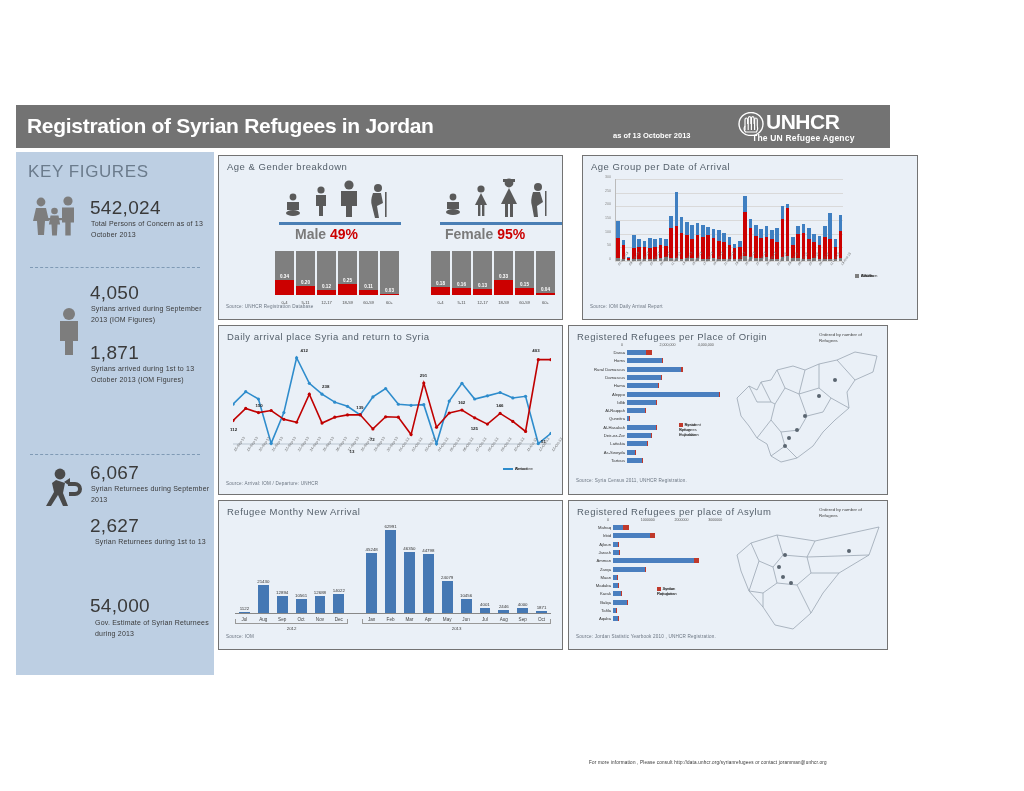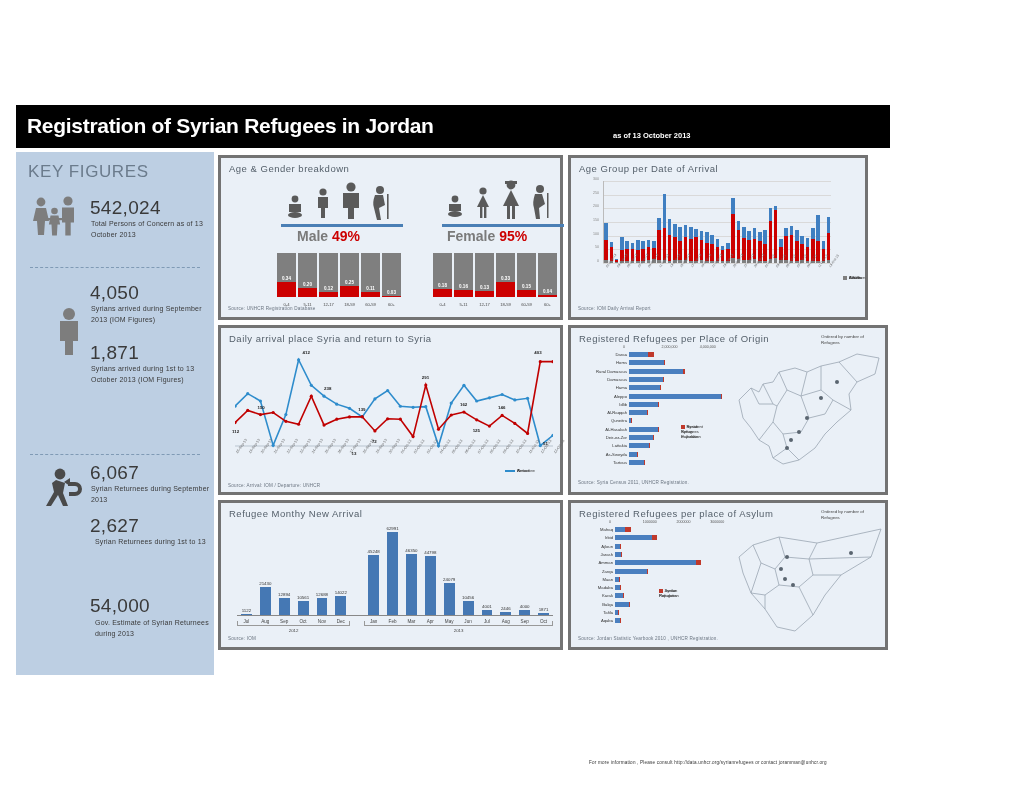--- a/index.html
+++ b/index.html
@@ -11,21 +11,21 @@
     overflow:hidden;
   }
   .poster {
     position:absolute; left:16px; top:105px;
     width:874px; height:570px;
     background:#ffffff;
   }
   
   .hdr {
     position:absolute; left:0; top:0; width:874px; height:45px;
-    background:#000000;
+    background:#737373;
     border-bottom:2px solid #ffffff;
   }
   .hdr-title {
     position:absolute; left:11px; top:9px;
     font-size:21px; font-weight:bold; color:#ffffff;
     letter-spacing:-0.3px;
   }
   .hdr-date {
     position:absolute; left:597px; top:26px;
     font-size:7.5px; font-weight:bold; color:#ffffff;
@@ -55,21 +55,21 @@
   .kf-num { font-size:19px; color:#3a3a3a; letter-spacing:0.3px; }
   .kf-desc { font-size:7px; color:#3a3a3a; line-height:10.5px; letter-spacing:0.2px; width:120px; }
   .kf-divider {
     position:absolute; left:14px; width:170px; height:0;
     border-top:1px dashed #7f9ab5;
   }
   .kf-ico { position:absolute; }
   
   .panel {
     position:absolute; background:#eaf0f7;
-    border:3px solid #737373;
+    border:1px solid #737373;
   }
   .panel-title {
     position:absolute; left:8px; top:5px;
     font-size:9.5px; color:#55606b; letter-spacing:0.5px;
   }
   .src {
     position:absolute; left:7px; font-size:4.6px; color:#6a7480; letter-spacing:0.2px;
   }
   .ag-underline { position:absolute; height:3px; background:#4a7fb5; }
   .ag-label { position:absolute; font-size:14px; font-weight:bold; color:#7a7a7a; }
@@ -116,20 +116,32 @@
   }
 </style>
 </head>
 <body>
 
 <div class="poster">
 
   <div class="hdr">
     <div class="hdr-title">Registration of Syrian Refugees in Jordan</div>
     <div class="hdr-date">as of 13 October 2013</div>
+    <div class="logo-box">
+      <svg class="logo-hands" viewBox="0 0 26 24">
+        <ellipse cx="13" cy="12" rx="12" ry="11.5" fill="none" stroke="#fff" stroke-width="1.4"></ellipse>
+        <path d="M7 18 L7 8 Q7 6 8.4 6 Q9.6 6 9.6 8 L9.6 12" fill="none" stroke="#fff" stroke-width="1.2"></path>
+        <path d="M10.2 18 L10.2 6.5 Q10.2 4.6 11.6 4.6 Q12.9 4.6 12.9 6.5 L12.9 12" fill="none" stroke="#fff" stroke-width="1.2"></path>
+        <path d="M13.4 18 L13.4 6.5 Q13.4 4.6 14.8 4.6 Q16.1 4.6 16.1 6.5 L16.1 12" fill="none" stroke="#fff" stroke-width="1.2"></path>
+        <path d="M16.6 18 L16.6 8 Q16.6 6 18 6 Q19.3 6 19.3 8 L19.3 14" fill="none" stroke="#fff" stroke-width="1.2"></path>
+        <path d="M7 14 Q5 17 7.5 20 L18.5 20 Q20.5 17 19.3 14" fill="none" stroke="#fff" stroke-width="1.2"></path>
+      </svg>
+      <div class="logo-unhcr">UNHCR</div>
+      <div class="logo-sub">The UN Refugee Agency</div>
+    </div>
   </div>
 
   <div class="keyfig">
     <div class="kf-title">KEY FIGURES</div>
 
     <svg class="kf-ico" style="left:16px;top:42px;width:46px;height:42px" viewBox="0 0 46 42">
       <g fill="#7d7d7d">
         <circle cx="9" cy="8" r="4.4"></circle>
         <path d="M4 14 h10 l3 13 h-4 l-1 14 h-6 l-1 -14 h-4 z"></path>
         <circle cx="22.5" cy="17" r="3.3"></circle>
@@ -294,21 +306,21 @@
         <div class="ag-tick" style="left: 233px; top: 144px;">5-11</div>
         <div class="ag-tick" style="left: 254px; top: 144px;">12-17</div>
         <div class="ag-tick" style="left: 275px; top: 144px;">18-59</div>
         <div class="ag-tick" style="left: 296px; top: 144px;">60-59</div>
         <div class="ag-tick" style="left: 317px; top: 144px;">60+</div>
       </div>
 
     <div class="src" style="top:148px">Source: UNHCR Registration Database</div>
   </div>
 
-  <div class="panel" style="left:552px;top:50px;width:300px;height:165px">
+  <div class="panel" style="left:566px;top:50px;width:336px;height:165px">
     <div class="panel-title">Age Group per Date of Arrival</div>
     <div id="agc-plot" style="position:absolute;left:32px;top:23px;width:228px;height:82px">
         <div class="gridline" style="left: 0px; top: 82px; width: 228px;"></div>
         <div class="gridline" style="left: 0px; top: 68.3333px; width: 228px;"></div>
         <div class="gridline" style="left: 0px; top: 54.6667px; width: 228px;"></div>
         <div class="gridline" style="left: 0px; top: 41px; width: 228px;"></div>
         <div class="gridline" style="left: 0px; top: 27.3333px; width: 228px;"></div>
         <div class="gridline" style="left: 0px; top: 13.6667px; width: 228px;"></div>
         <div class="gridline" style="left: 0px; top: 0px; width: 228px;"></div>
         <div style="position: absolute; left: 0px; top: 0px; width: 1px; height: 82px; background: rgb(187, 187, 187);"></div>

